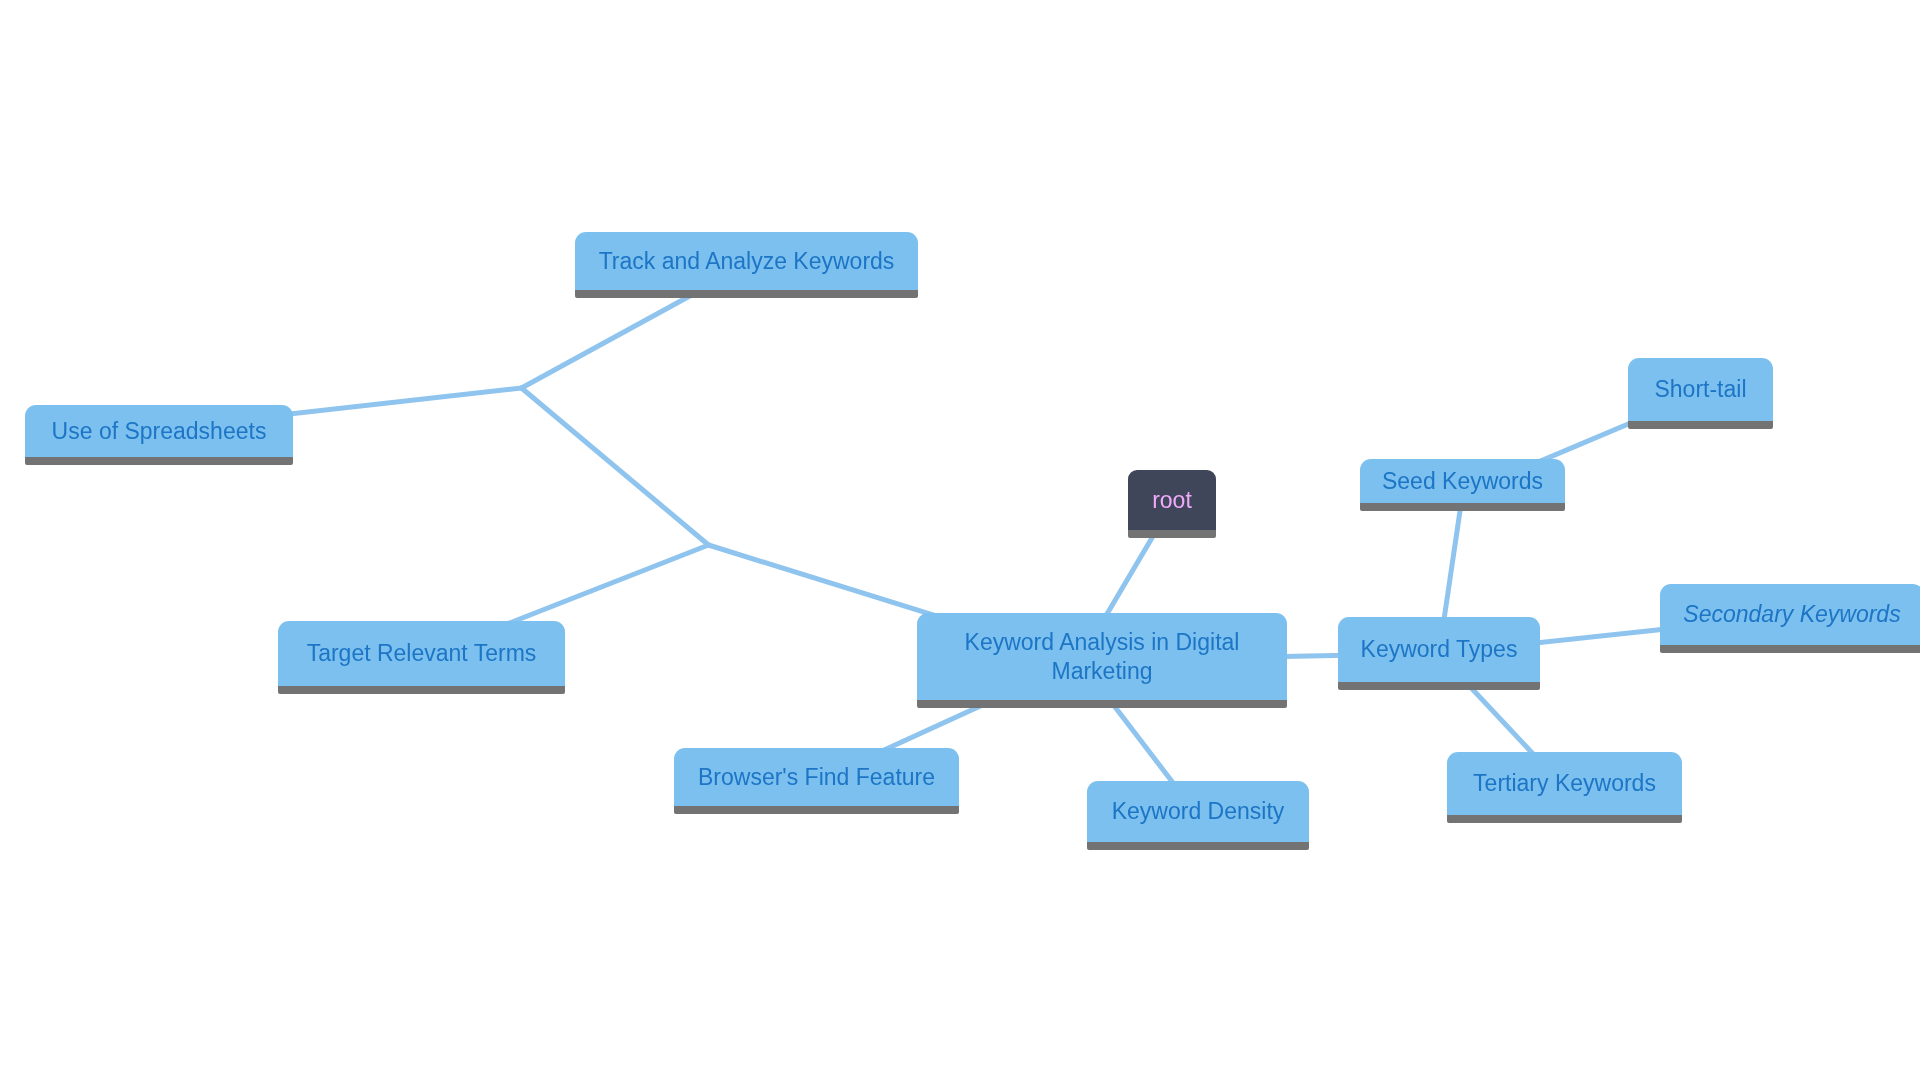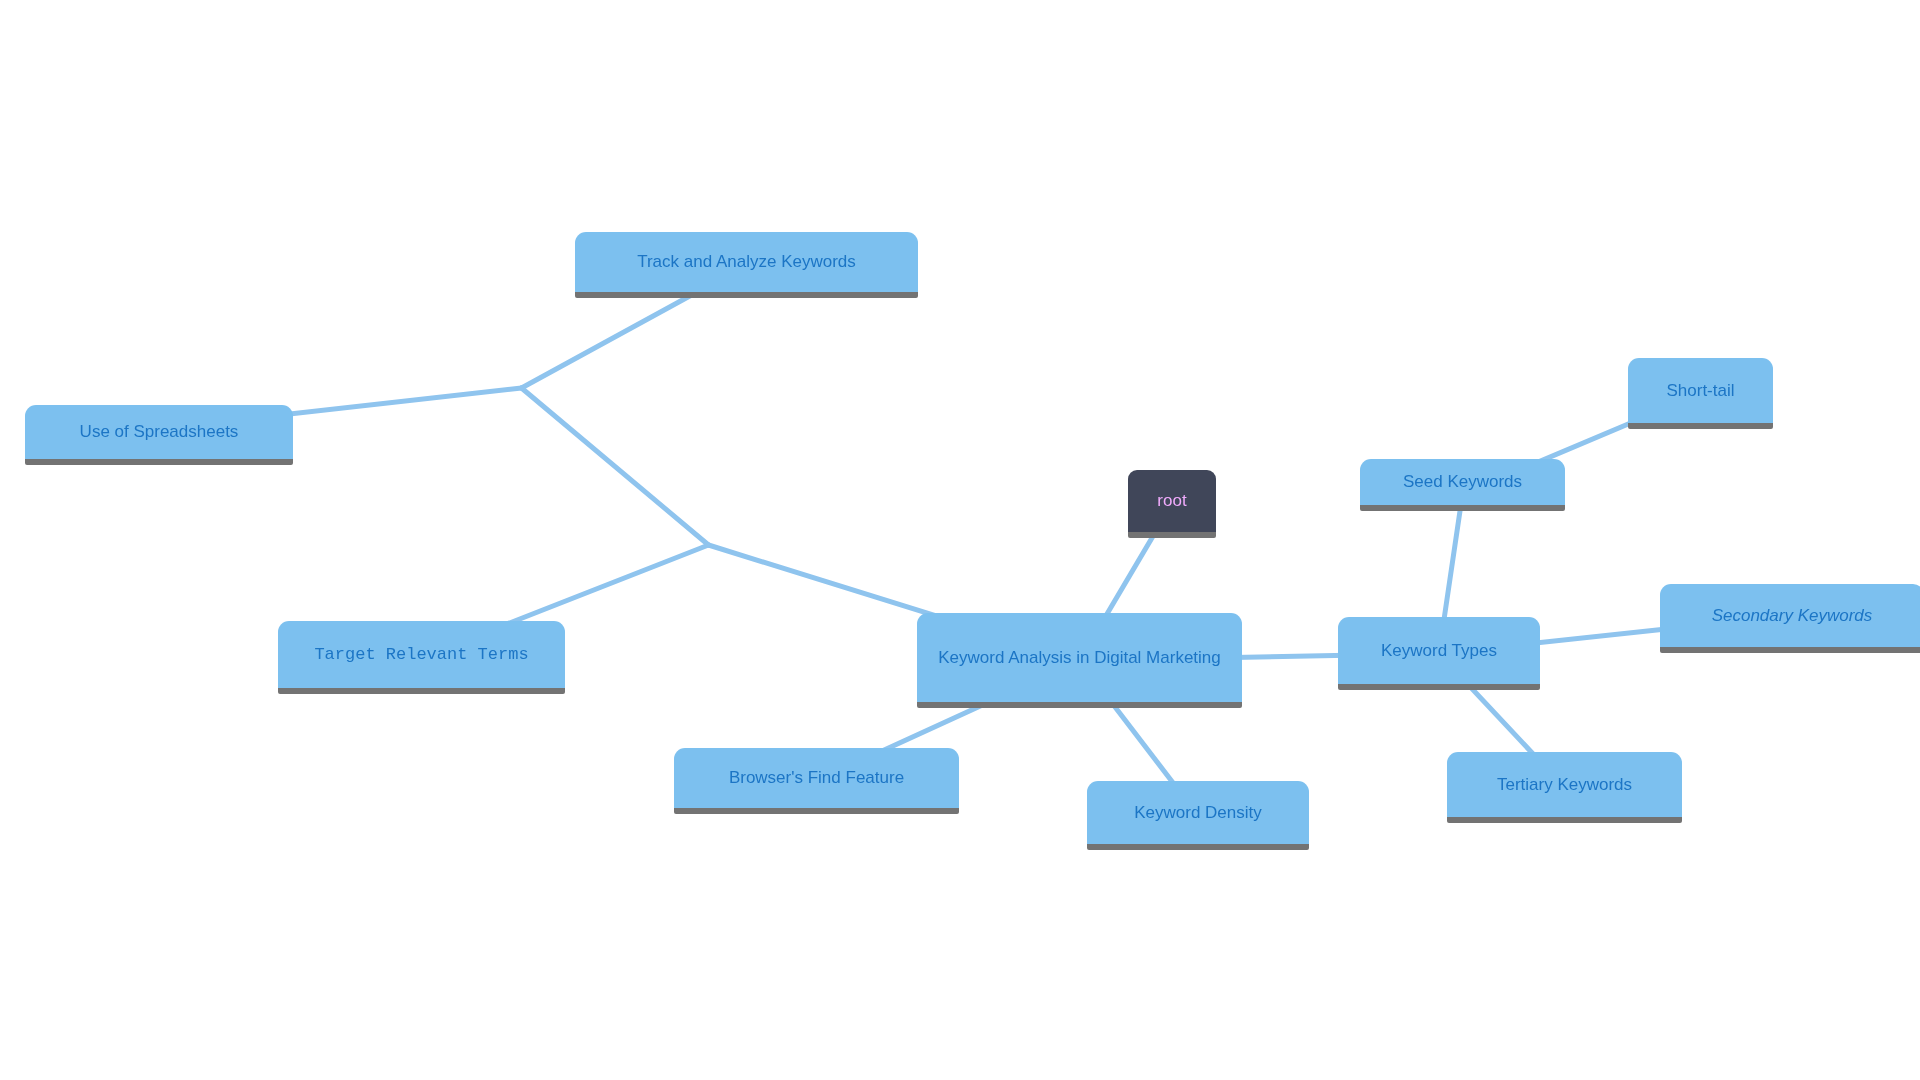--- a/index.html
+++ b/index.html
@@ -21,28 +21,28 @@
     top: 0;
     width: 1920px;
     height: 1080px;
     z-index: 1;
   }
   .node {
     position: absolute;
     z-index: 2;
     box-sizing: border-box;
     background: #7cc0ef;
-    border-bottom: 6px solid #737373;
+    border-bottom: 8px solid #737373;
     border-radius: 11px 11px 2px 2px;
     display: flex;
     align-items: center;
     justify-content: center;
     text-align: center;
     color: #1c75c5;
-    font-size: 17px;
+    font-size: 23px;
     line-height: 1.25;
     padding: 0 1px;
     cursor: default;
   }
   .node--root {
     background: #404659;
     color: #f0abfc;
     border-radius: 9px 9px 2px 2px;
   }
   .node-label {
@@ -67,35 +67,35 @@
       <line x1="1439" y1="653.5" x2="1462.5" y2="494" stroke="#8fc4ee" stroke-width="5" stroke-linecap="round"></line>
       <line x1="1462.5" y1="494" x2="1700.5" y2="393.5" stroke="#8fc4ee" stroke-width="5" stroke-linecap="round"></line>
       <line x1="1439" y1="653.5" x2="1764" y2="618.5" stroke="#8fc4ee" stroke-width="5" stroke-linecap="round"></line>
       <line x1="1439" y1="653.5" x2="1564.5" y2="787.5" stroke="#8fc4ee" stroke-width="5" stroke-linecap="round"></line>
     </svg>
 
   <div class="node node--root" style="left:1128px; top:470px; width:88px; height:68px;">
     <span class="node-label">root</span>
   </div>
 
-  <div class="node" style="left:917px; top:613px; width:325px; height:95px;">
+  <div class="node" style="left:917px; top:613px; width:370px; height:95px;">
     <span class="node-label">Keyword Analysis in Digital Marketing</span>
   </div>
 
 
 
   <div class="node" style="left:575px; top:232px; width:343px; height:66px;">
     <span class="node-label">Track and Analyze Keywords</span>
   </div>
 
   <div class="node" style="left:25px; top:393px; width:268px; height:60px;margin-top:12px;">
     <span class="node-label">Use of Spreadsheets</span>
   </div>
 
-  <div class="node" style="left:278px; top:621px; width:287px; height:73px;font-family:Liberation Mono, monospace;">
+  <div class="node" style="left:278px; top:621px; width:287px; height:73px;">
     <span class="node-label">Target Relevant Terms</span>
   </div>
 
   <div class="node" style="left:674px; top:748px; width:285px; height:66px;">
     <span class="node-label">Browser's Find Feature</span>
   </div>
 
   <div class="node" style="left:1338px; top:617px; width:202px; height:73px;">
     <span class="node-label">Keyword Types</span>
   </div>

